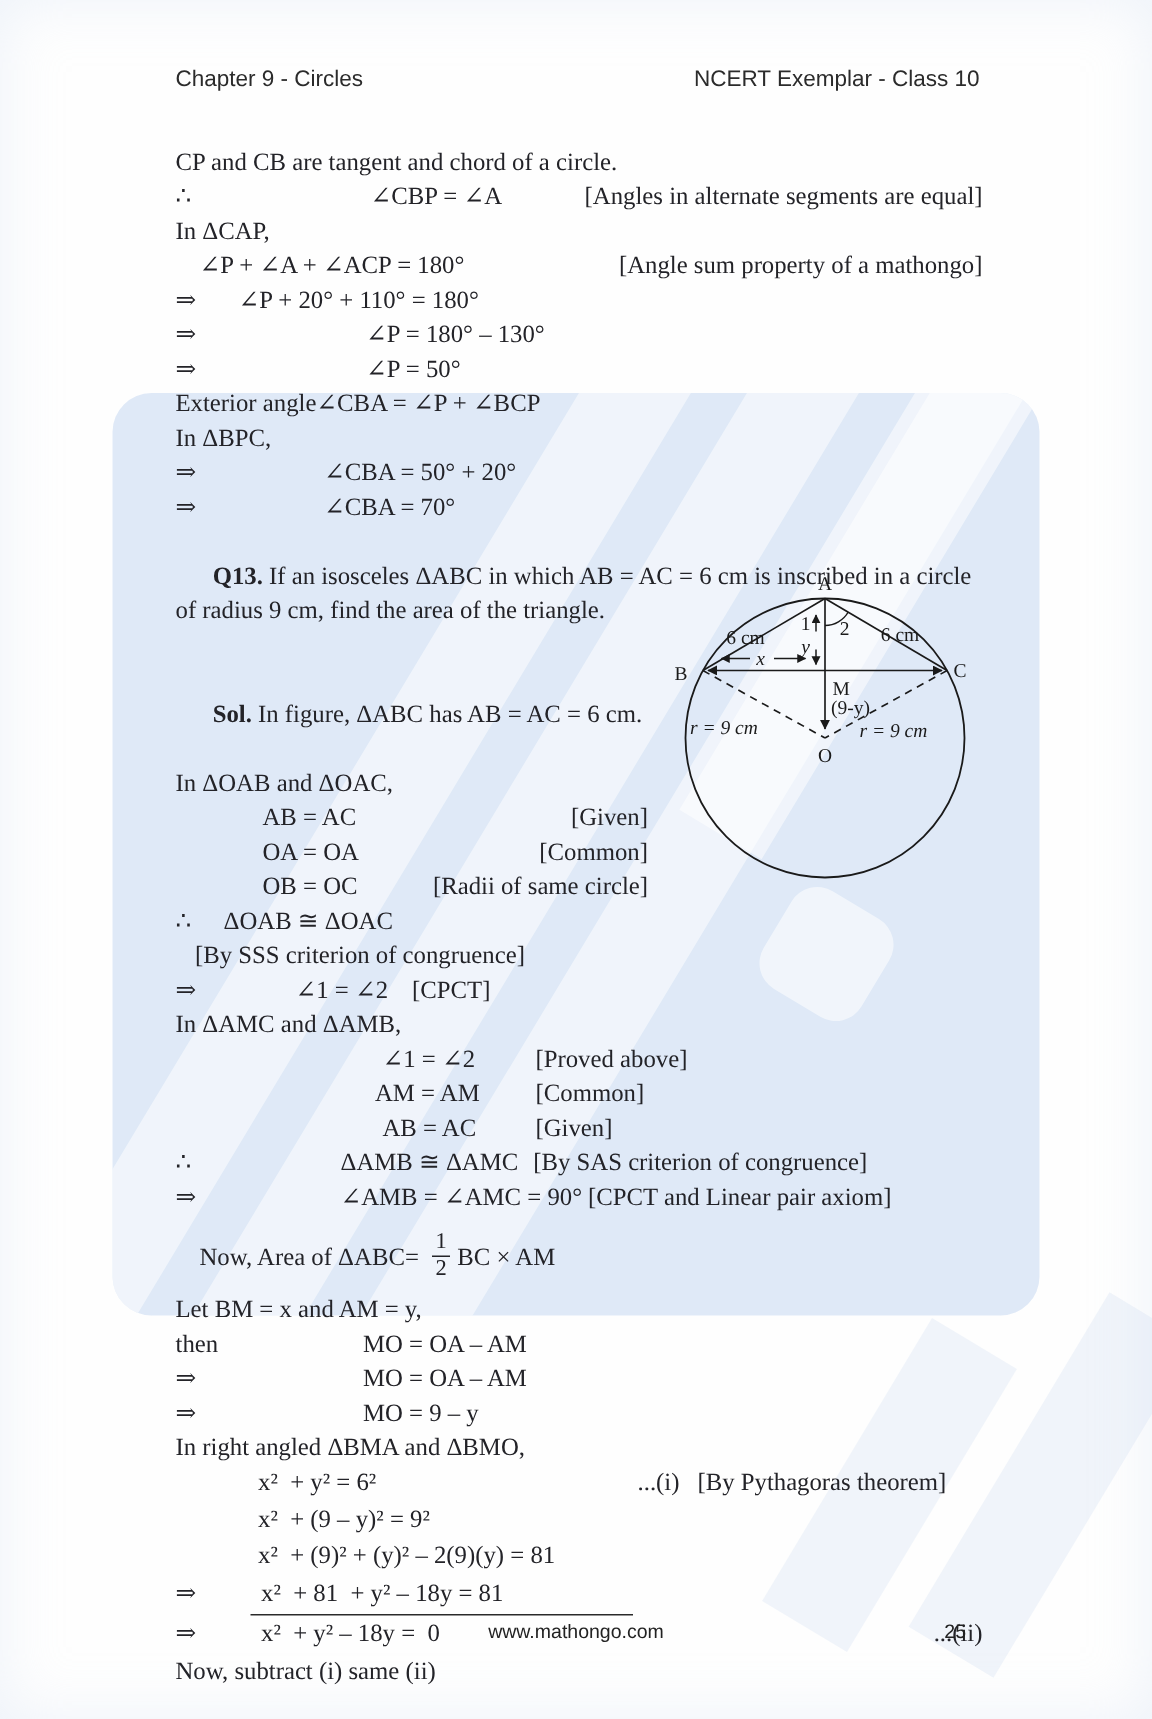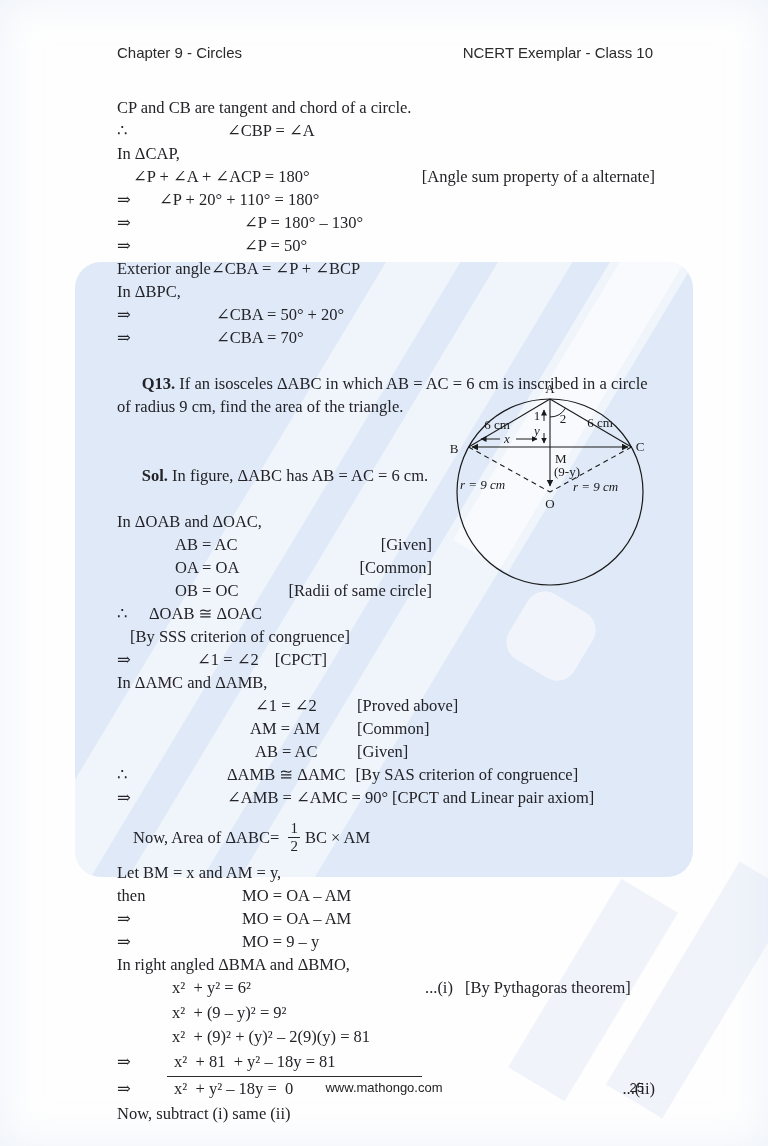--- a/index.html
+++ b/index.html
@@ -58,28 +58,29 @@
   </div>
   <div class="wm2"></div>
   <div class="wm3"></div>
 
   <div class="body">
 
     <div class="row"><span>CP and CB are tangent and chord of a circle.</span></div>
 
     <div class="row">
       <span class="mk">∴</span>
-      <span style="margin-left:68px">∠CBP = ∠A</span>
+      <span style="margin-left:88px">∠CBP = ∠A</span>
+      <span class="rs-r">[Angles in alternate segments are equal]</span>
     </div>
 
     <div class="row"><span>In ΔCAP,</span></div>
 
     <div class="row">
       <span style="margin-left:16px">∠P + ∠A + ∠ACP = 180°</span>
-      <span class="rs-r">[Angle sum property of a alternate]</span>
+      <span class="rs-r">[Angle sum property of a mathongo]</span>
     </div>
 
     <div class="row">
       <span class="mk">⇒</span>
       <span>∠P + 20° + 110° = 180°</span>
     </div>
 
     <div class="row">
       <span class="mk">⇒</span>
       <span style="margin-left:85px">∠P = 180° – 130°</span>

